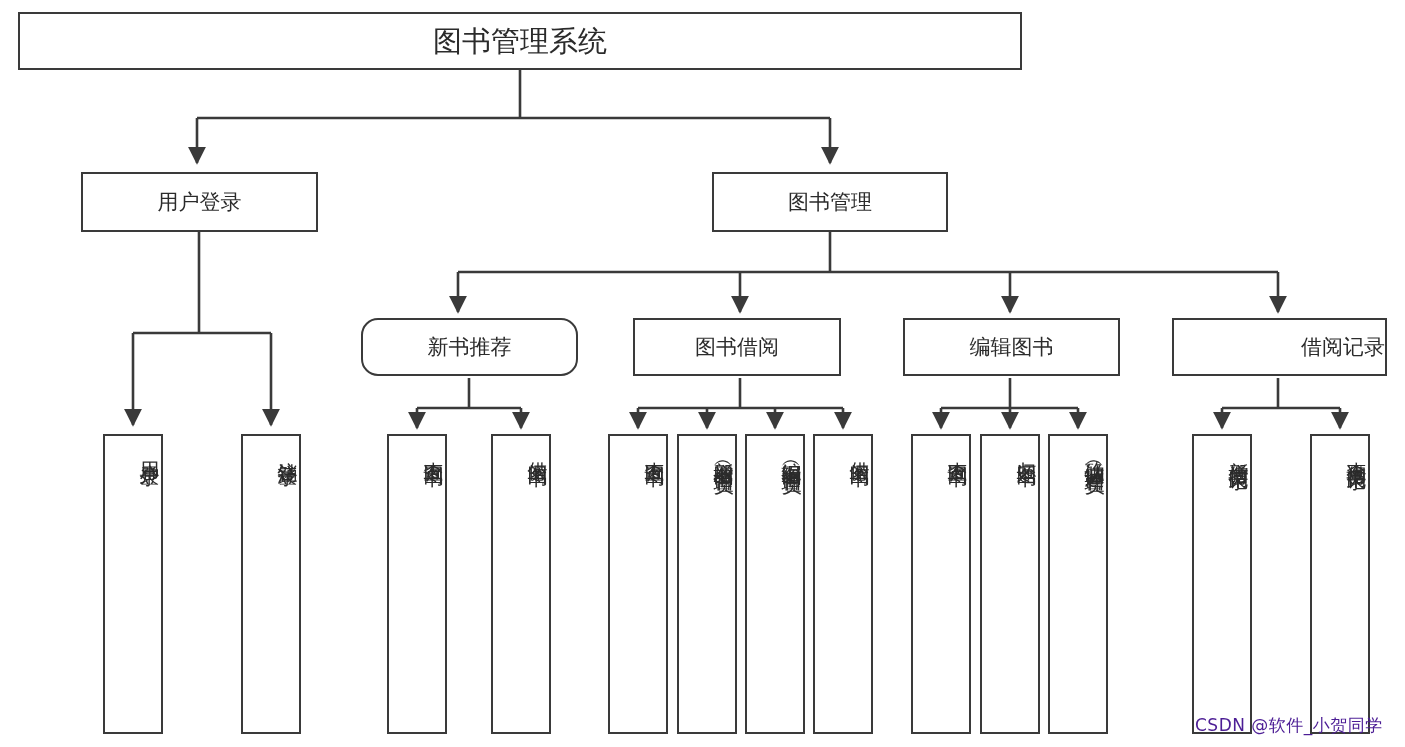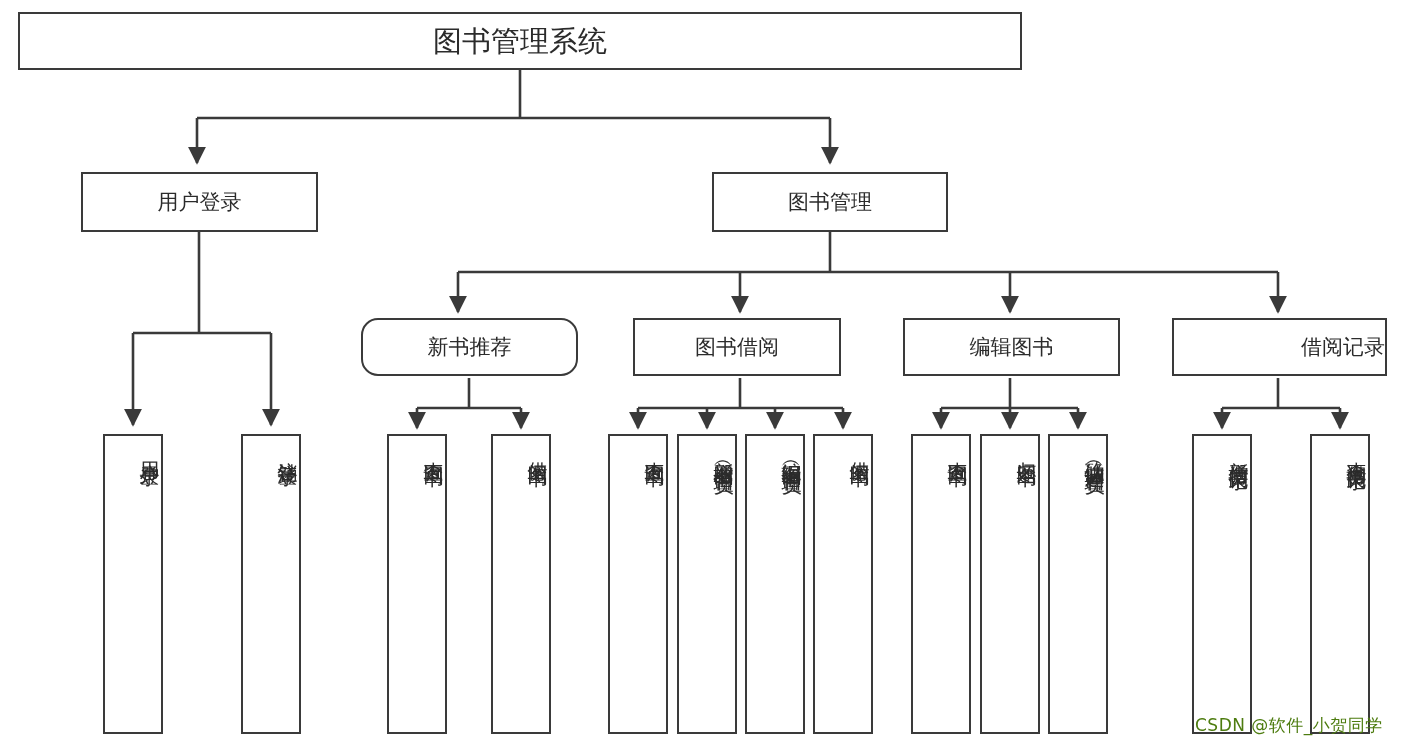--- a/index.html
+++ b/index.html
@@ -57,21 +57,21 @@
     text-orientation: upright;
     display: block;
     width: 100%;
     text-align: center;
   }
   .node .label {
     display: block;
   }
   .watermark {
     position: absolute;
-    color: #4d7c0f;
+    color: #4c1d95;
     font-size: 17px;
     letter-spacing: 0.5px;
     white-space: nowrap;
     user-select: none;
   }
 </style>
 </head>
 <body>
 
 <div id="canvas">

